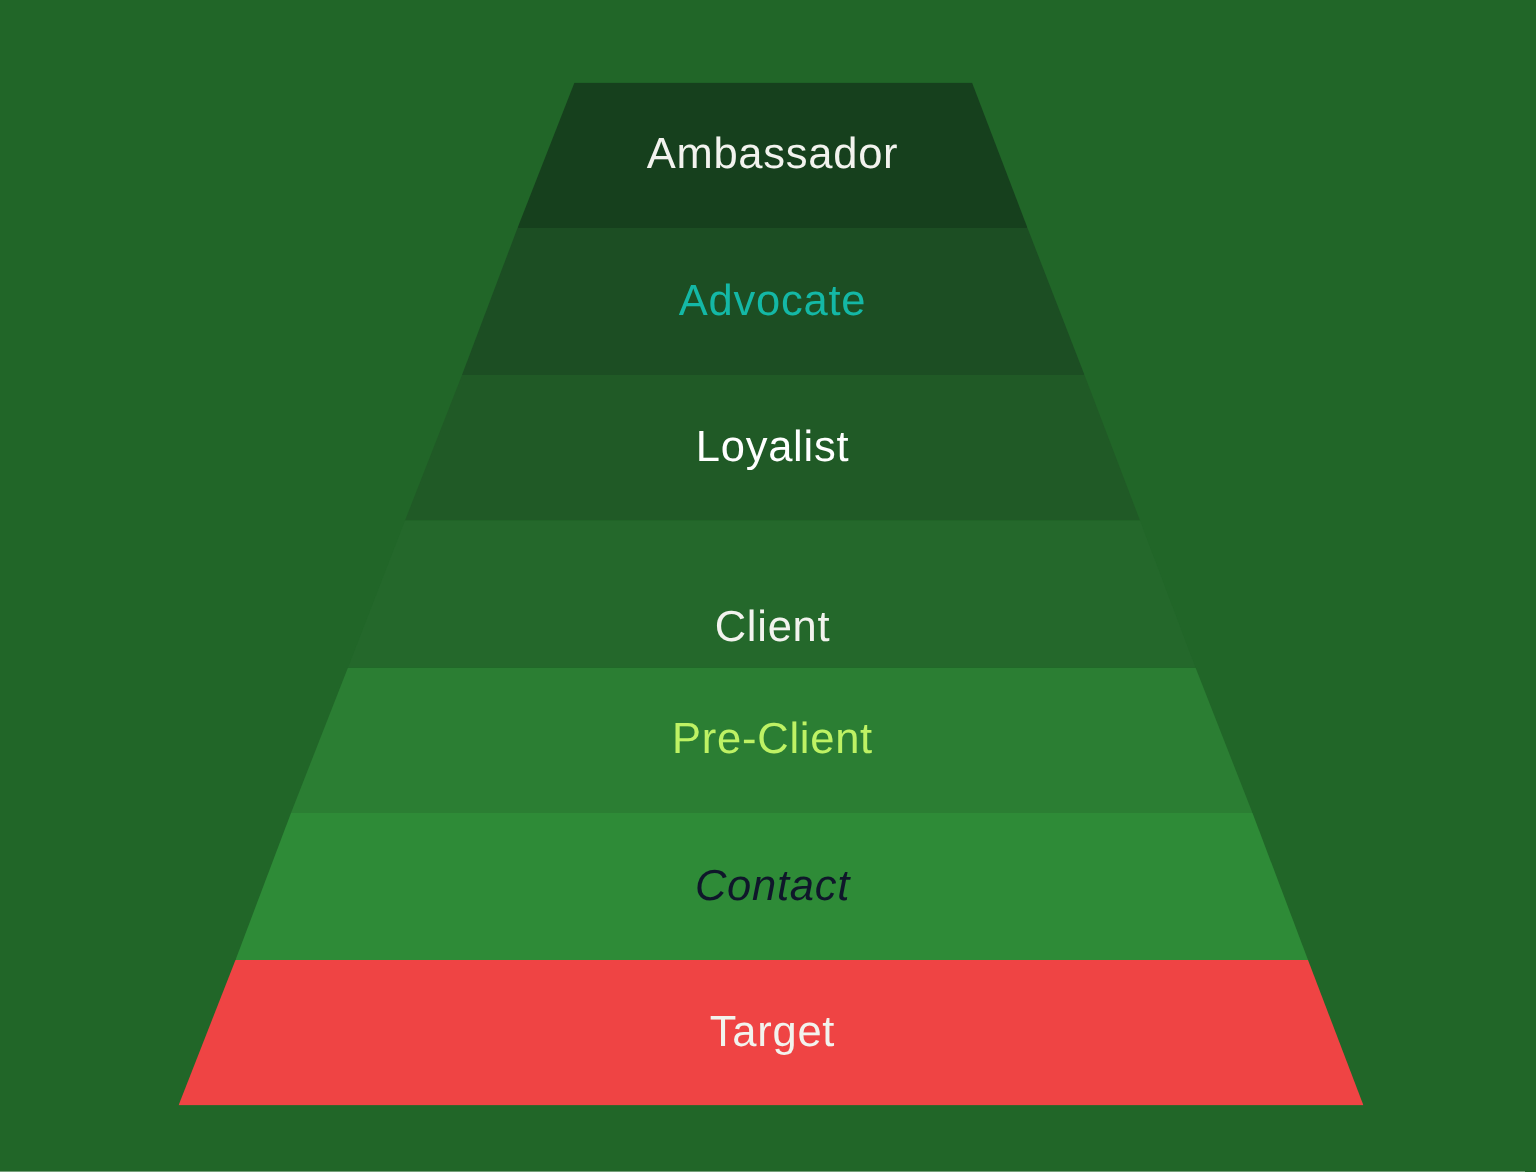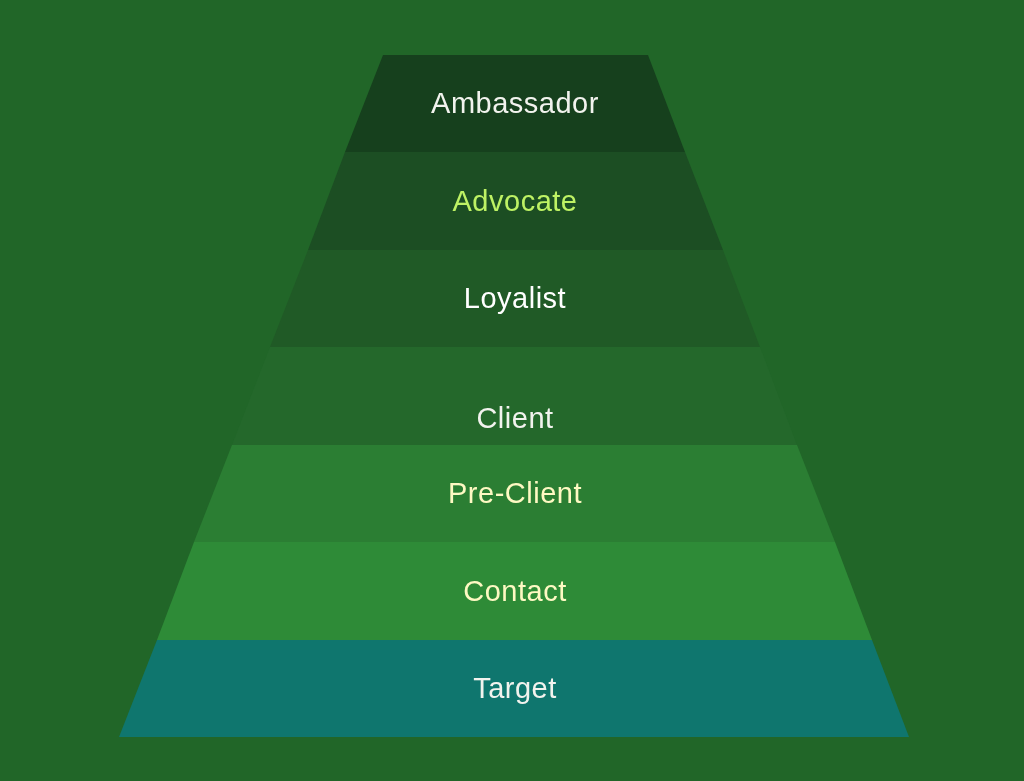--- a/index.html
+++ b/index.html
@@ -41,36 +41,36 @@
 </head>
 <body>
 
 <div class="stage" style="background-color: rgb(33, 102, 40);">
 
   <div class="band band-0" style="background-color: rgb(22, 64, 29);">
     <span class="label" style="color: rgb(242, 243, 238);">Ambassador</span>
   </div>
 
   <div class="band band-1" style="background-color: rgb(28, 78, 35);">
-    <span class="label" style="color: #bef264;">Advocate</span>
+    <span class="label" style="color: #14b8a6;">Advocate</span>
   </div>
 
   <div class="band band-2" style="background-color: rgb(32, 90, 38);">
     <span class="label" style="color: #ffffff;">Loyalist</span>
   </div>
 
   <div class="band band-3" style="background-color: rgb(36, 104, 43);">
     <span class="label" style="color: rgb(242, 243, 238); margin-top: 44px;">Client</span>
   </div>
 
   <div class="band band-4" style="background-color: rgb(43, 126, 51);">
-    <span class="label" style="color: #fef9c3;">Pre-Client</span>
+    <span class="label" style="color: #bef264;">Pre-Client</span>
   </div>
 
   <div class="band band-5" style="background-color: rgb(46, 139, 55);">
-    <span class="label" style="color: #fef9c3;">Contact</span>
+    <span class="label" style="color: #0f172a; font-style: italic;">Contact</span>
   </div>
 
-  <div class="band band-6" style="background-color: #0f766e;">
+  <div class="band band-6" style="background-color: #ef4444;">
     <span class="label" style="color: rgb(242, 243, 238);">Target</span>
   </div>
 
 </div>
 
 </body></html>

